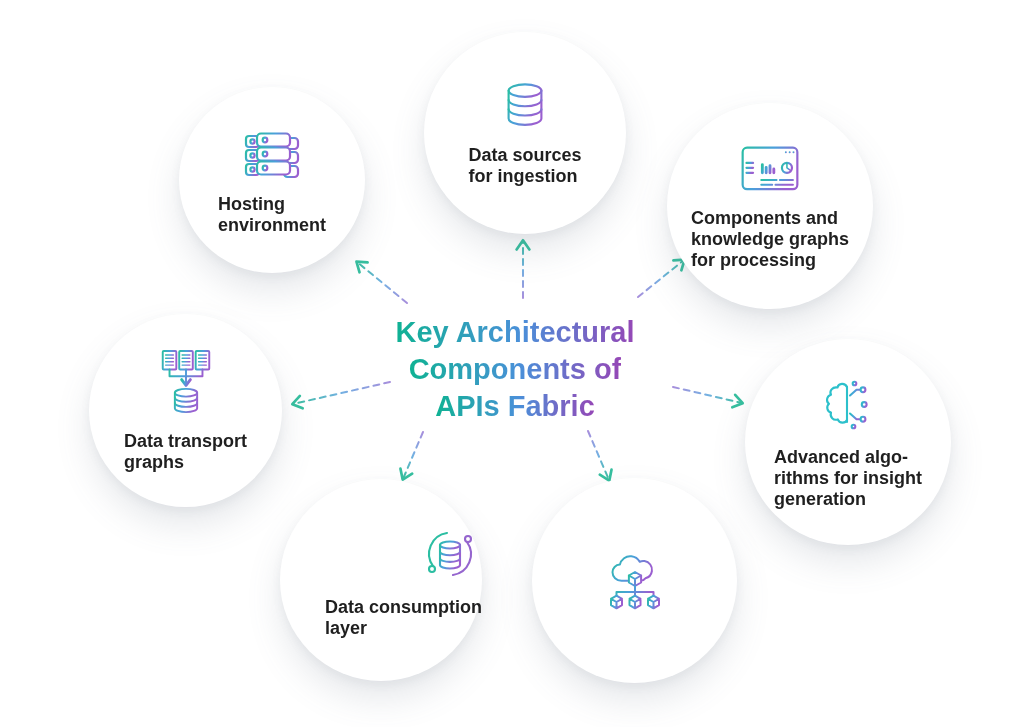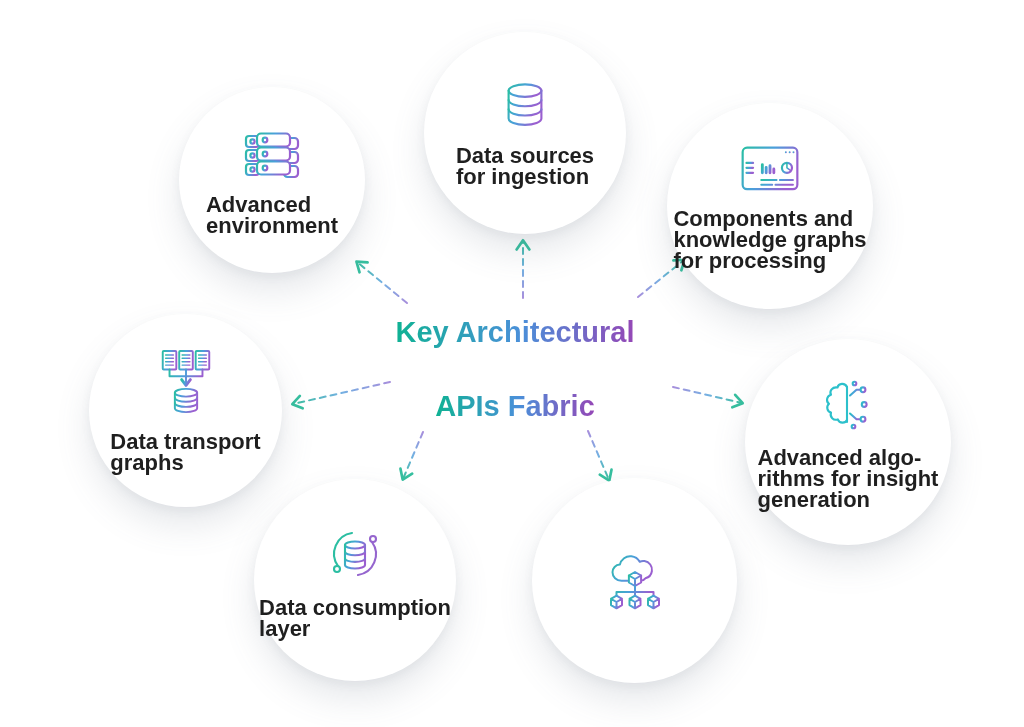--- a/index.html
+++ b/index.html
@@ -8,28 +8,28 @@
     font-family:"Liberation Sans",sans-serif;
   }
   .arrows-layer{position:absolute;left:0;top:0;width:1024px;height:727px;}
   .node{
     position:absolute;border-radius:50%;background:#ffffff;
     box-shadow:0 18px 34px rgba(100,112,130,0.16),0 4px 10px rgba(100,112,130,0.08);
     display:flex;flex-direction:column;align-items:center;justify-content:center;gap:11px;
   }
   .node .icon{display:block;line-height:0;}
   .node .label{
-    font-size:22px;line-height:21px;font-weight:700;color:#1f1f1f;
+    font-size:18px;line-height:21px;font-weight:700;color:#1f1f1f;
     white-space:pre-line;text-align:left;letter-spacing:0;
   }
   .n-sources{left:424px;top:32px;width:202px;height:202px;}
   .n-hosting{left:179px;top:87px;width:186px;height:186px;}
   .n-analytics{left:667px;top:103px;width:206px;height:206px;}
   .n-transport{left:89px;top:314px;width:193px;height:193px;}
-  .n-consumption{left:254px;top:479px;width:202px;height:202px;}
+  .n-consumption{left:280px;top:479px;width:202px;height:202px;align-items:flex-end;}
   .n-apis{left:532px;top:478px;width:205px;height:205px;}
   .n-algorithms{left:745px;top:339px;width:206px;height:206px;}
   .title{
     position:absolute;left:325px;top:314px;width:380px;text-align:center;
     font-size:29px;line-height:37px;font-weight:700;
   }
   .title .grad{
     display:inline-block;
     background:linear-gradient(90deg,#0fb293 0%,#4a90d9 52%,#9547b6 100%);
     -webkit-background-clip:text;background-clip:text;color:transparent;
@@ -88,21 +88,21 @@
       <line x1="638" y1="297" x2="684" y2="260" stroke="url(#g3)" marker-end="url(#ah)"></line>
       <line x1="390" y1="382" x2="293" y2="404" stroke="url(#g4)" marker-end="url(#ah)"></line>
       <line x1="673" y1="387" x2="742" y2="403" stroke="url(#g5)" marker-end="url(#ah)"></line>
       <line x1="423" y1="432" x2="403" y2="479" stroke="url(#g6)" marker-end="url(#ah)"></line>
       <line x1="588" y1="431" x2="609" y2="480" stroke="url(#g7)" marker-end="url(#ah)"></line>
     </g>
   </svg>
 
   <div class="title">
     <span class="grad">Key Architectural</span><br>
-    <br>
+    <span class="grad">Components of</span><br>
     <span class="grad">APIs Fabric</span>
   </div>
 
   <div class="node n-sources">
     <span class="icon">
       <svg class="icon-svg" width="62" height="54" viewBox="0 0 64 56" stroke="url(#ig1)" stroke-width="2.2">
         <defs>
             <linearGradient id="ig1" x1="0" y1="0" x2="1" y2="0.45">
           <stop offset="0" stop-color="#29bfa3"></stop>
               <stop offset="0.5" stop-color="#4b9fdb"></stop>
@@ -139,21 +139,21 @@
         <circle cx="12.5" cy="30.5" r="2.1"></circle>
         <circle cx="12.5" cy="44.5" r="2.1"></circle>
         <rect x="17" y="8.5" width="33" height="13" rx="4" fill="#ffffff"></rect>
         <rect x="17" y="22.5" width="33" height="13" rx="4" fill="#ffffff"></rect>
         <rect x="17" y="36.5" width="33" height="13" rx="4" fill="#ffffff"></rect>
         <circle cx="25" cy="15" r="2.3"></circle>
         <circle cx="25" cy="29" r="2.3"></circle>
         <circle cx="25" cy="43" r="2.3"></circle>
       </svg>
     </span>
-    <div class="label">Advanced
+    <div class="label">Hosting
 environment</div>
   </div>
 
   <div class="node n-analytics">
     <span class="icon">
       <svg class="icon-svg" width="70" height="55" viewBox="0 0 64 50" stroke="url(#ig3)" stroke-width="2">
         <defs>
             <linearGradient id="ig3" x1="0" y1="0" x2="1" y2="0.4">
           <stop offset="0" stop-color="#29bfa3"></stop>
               <stop offset="0.5" stop-color="#4b9fdb"></stop>

